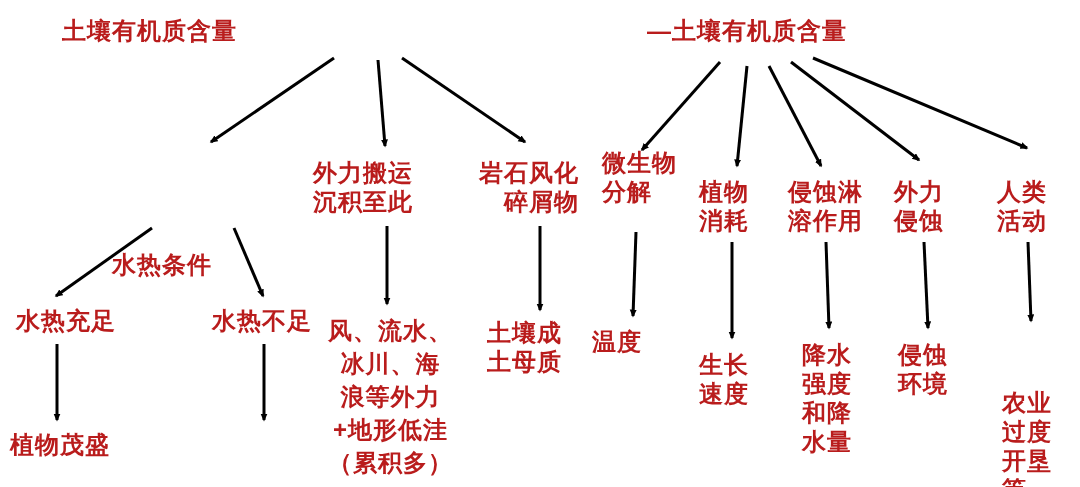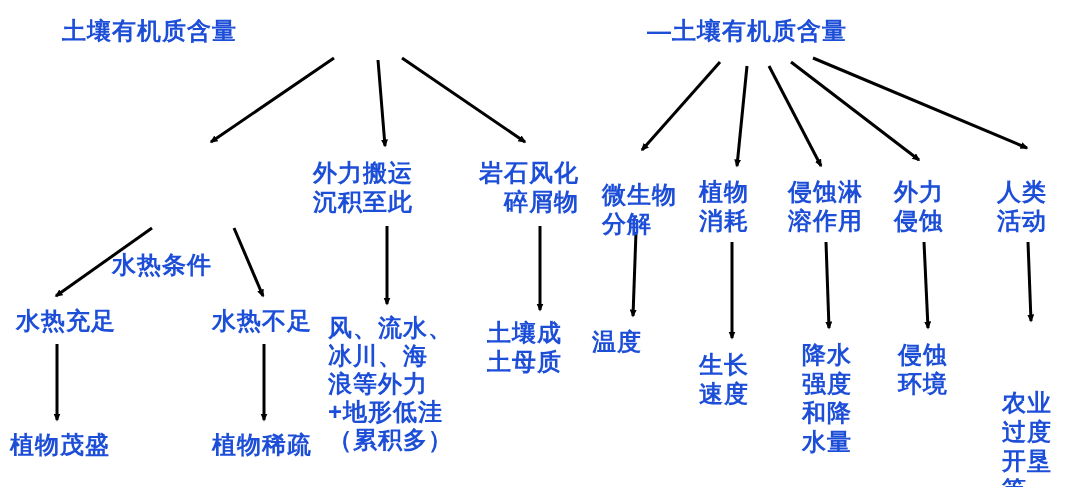--- a/index.html
+++ b/index.html
@@ -2,32 +2,32 @@
 <html><head>
 <meta charset="utf-8">
 <style>
   html, body { margin: 0; padding: 0; background: #ffffff; }
   .canvas {
     position: relative;
     width: 1080px;
     height: 487px;
     background: #ffffff;
     font-family: "Liberation Sans", sans-serif;
-    color: #1d4ed8;
+    color: #b91c1c;
     overflow: hidden;
   }
   .node {
     position: absolute;
     font-size: 24px;
     line-height: 29px;
     font-weight: 600;
     white-space: pre-line;
     letter-spacing: 1px;
   }
-  .node.big-gap { line-height: 28px; }
+  .node.big-gap { line-height: 33px; text-align: center; }
   .arrows {
     position: absolute;
     left: 0; top: 0;
     width: 1080px; height: 487px;
     pointer-events: none;
   }
 </style>
 </head>
 <body>
 
@@ -76,23 +76,22 @@
   <div class="node" style="left:212px; top:306px;">水热不足</div>
   <div class="node big-gap" style="left:328px; top:314px;">风、流水、
 冰川、海
 浪等外力
 +地形低洼
 （累积多）</div>
   <div class="node" style="left:487px; top:318px;">土壤成
 土母质</div>
 
   <div class="node" style="left:10px;  top:430px;">植物茂盛</div>
-  <div class="node" style="left:212px; top:430px;">植物稀疏</div>
 
-  <div class="node" style="left:602px; top:182px;font-family:Liberation Mono, monospace;">微生物
+  <div class="node" style="left:602px; top:148px;">微生物
 分解</div>
   <div class="node" style="left:699px; top:177px;">植物
 消耗</div>
   <div class="node" style="left:788px; top:177px;">侵蚀淋
 溶作用</div>
   <div class="node" style="left:894px; top:177px;">外力
 侵蚀</div>
   <div class="node" style="left:997px; top:177px;">人类
 活动</div>
 

